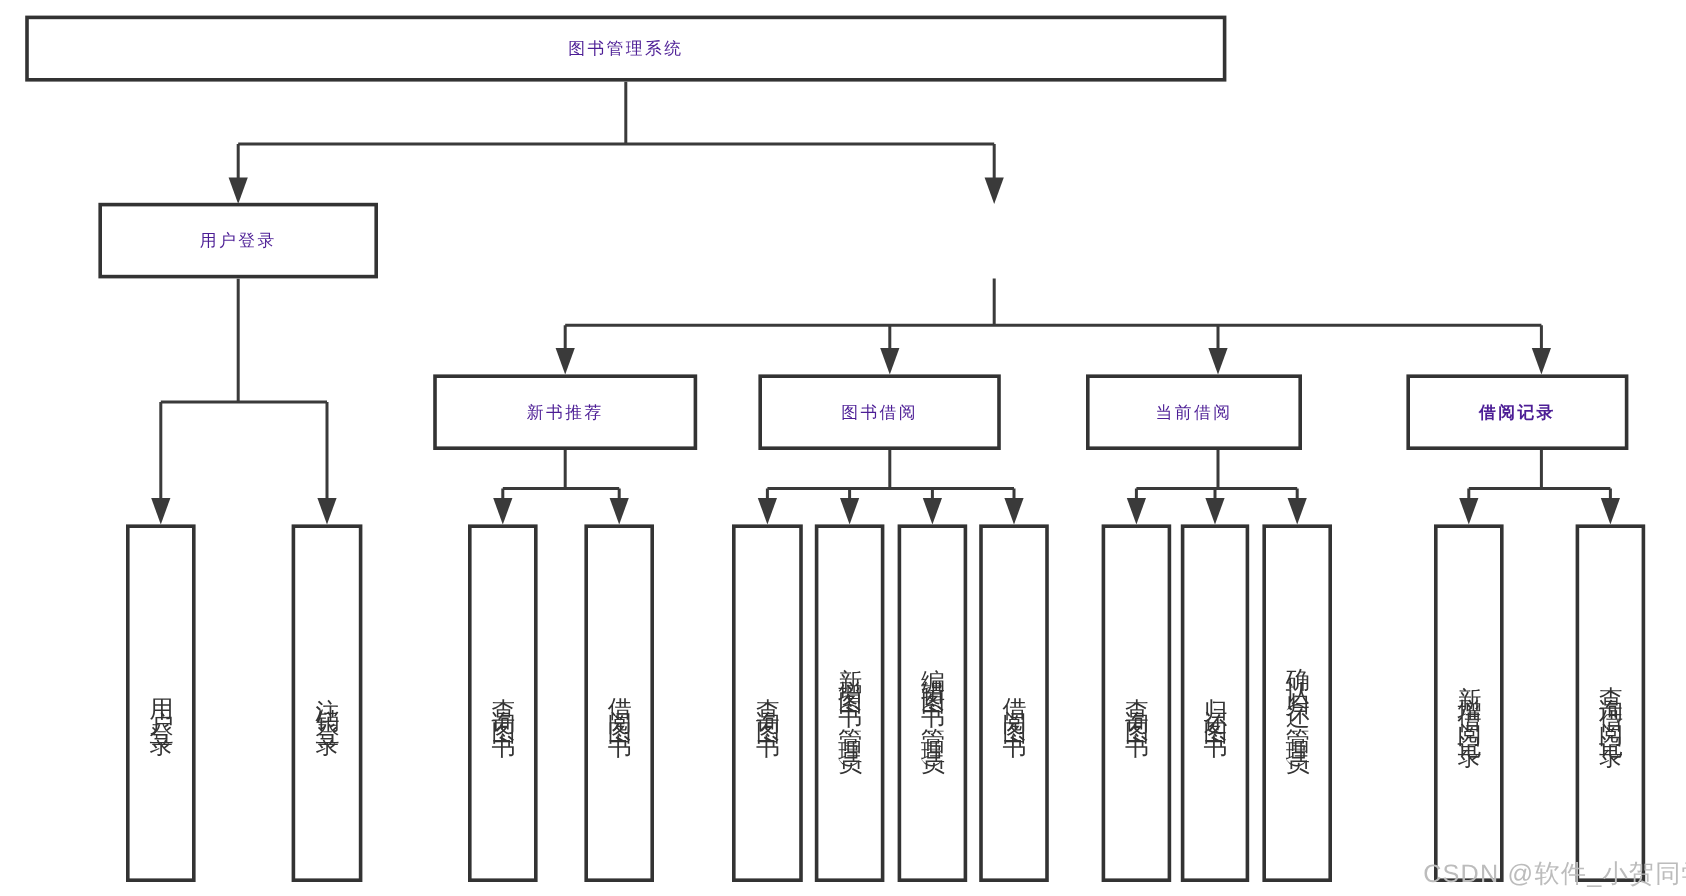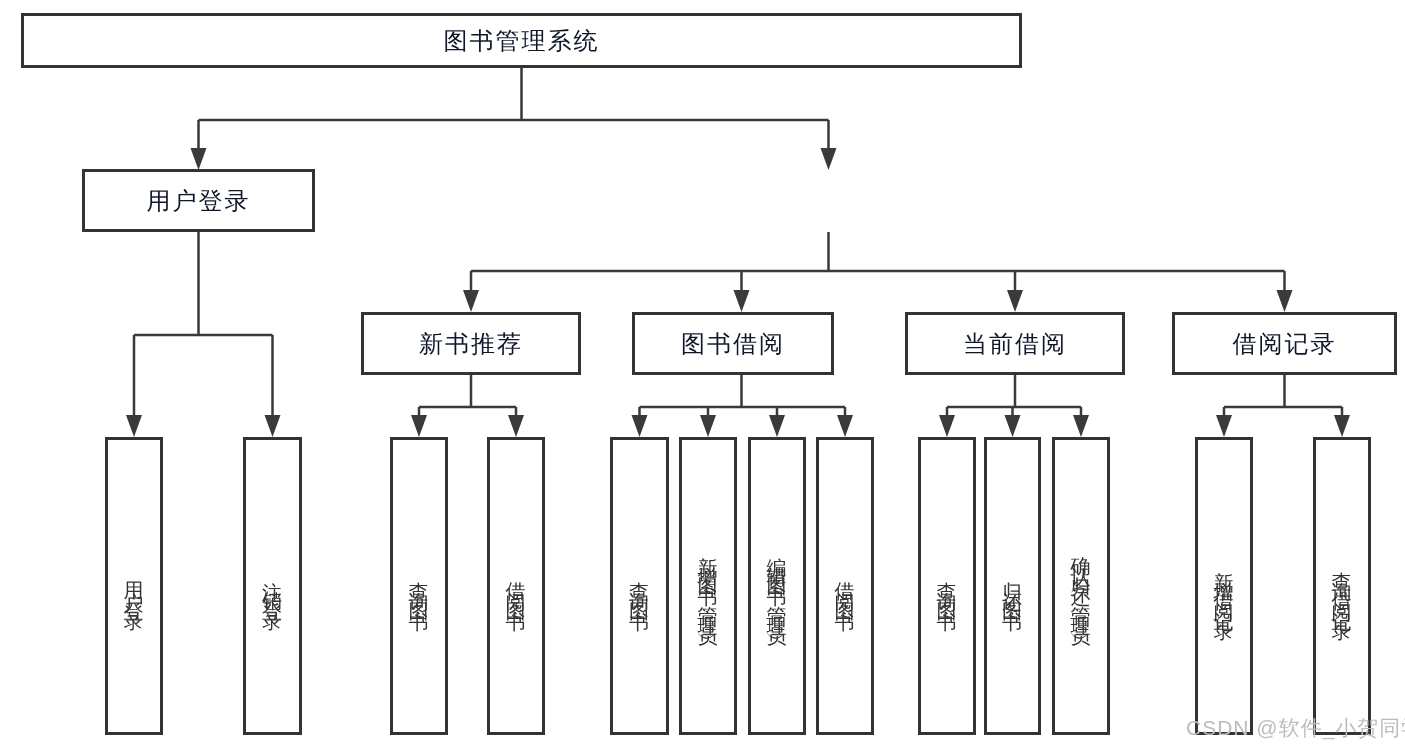--- a/index.html
+++ b/index.html
@@ -16,22 +16,22 @@
     overflow: hidden;
   }
   .box {
     position: absolute;
     background: #ffffff;
     border: 3px solid #333333;
     box-sizing: border-box;
     display: flex;
     align-items: center;
     justify-content: center;
-    color: #0f172a;
-    font-size: 24px;
+    color: #4c1d95;
+    font-size: 14px;
     letter-spacing: 2px;
     z-index: 2;
   }
   .vbox {
     position: absolute;
     background: #ffffff;
     border: 3px solid #333333;
     box-sizing: border-box;
     display: flex;
     align-items: center;
@@ -116,24 +116,24 @@
   <div class="box" style="left:82px; top:169px; width:233px; height:63px;">
     <span>用户登录</span>
   </div>
 
   <div class="box" style="left:361px; top:312px; width:220px; height:63px;">
     <span>新书推荐</span>
   </div>
   <div class="box" style="left:632px; top:312px; width:202px; height:63px;">
     <span>图书借阅</span>
   </div>
-  <div class="box" style="left:905px; top:312px; width:220px; height:63px;">
+  <div class="box" style="left:905px; top:312px; width:180px; height:63px;">
     <span>当前借阅</span>
   </div>
-  <div class="box" style="left:1172px; top:312px; width:225px; height:63px;">
+  <div class="box" style="left:1172px; top:312px; width:185px; height:63px;font-weight:bold;">
     <span>借阅记录</span>
   </div>
 
   <div class="vbox" style="left:105px; top:437px; width:58px; height:298px;">
     <span class="vtext">用户登录</span>
   </div>
   <div class="vbox" style="left:243px; top:437px; width:59px; height:298px;">
     <span class="vtext">注销登录</span>
   </div>
 

